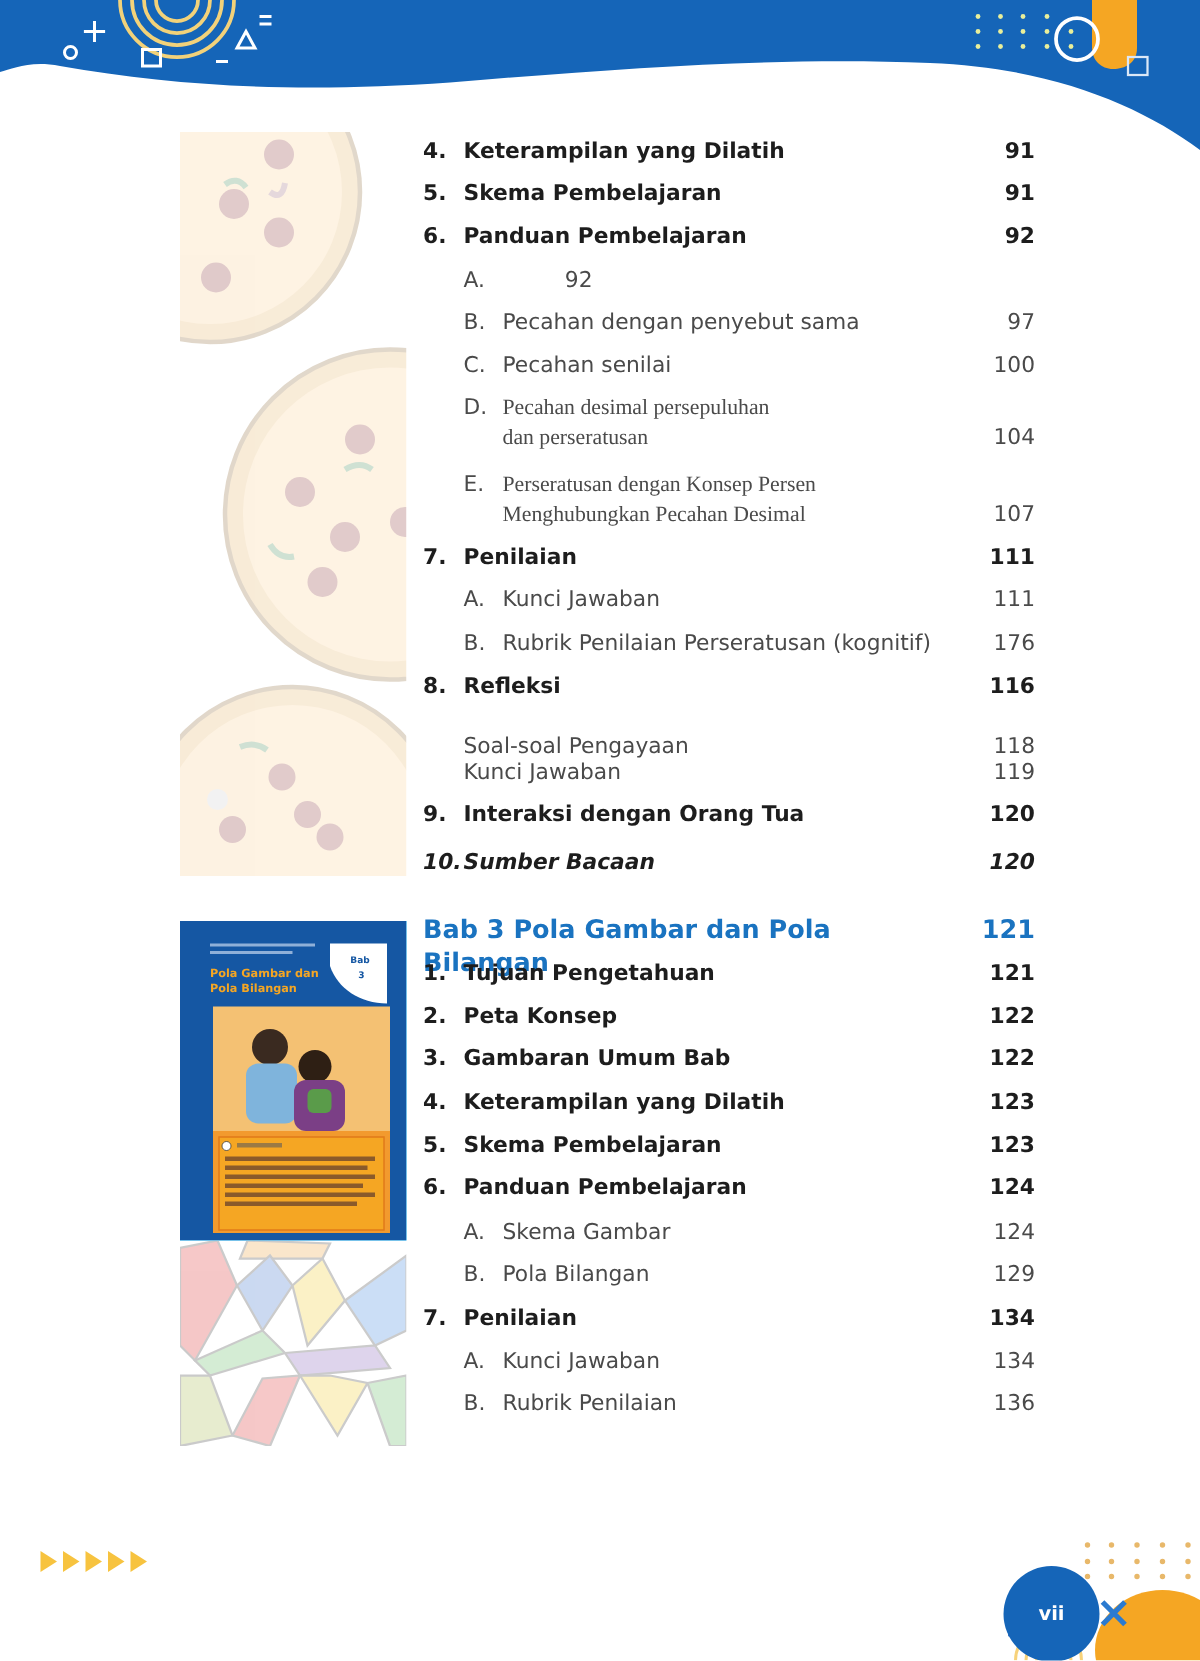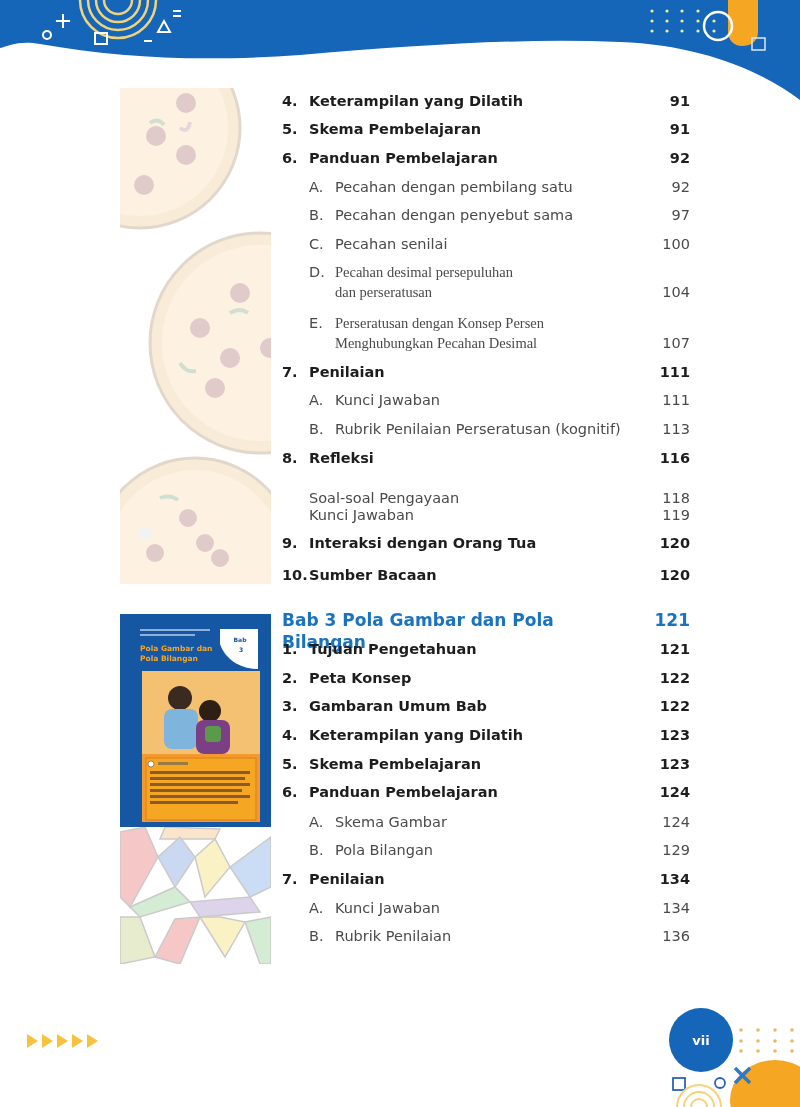--- a/index.html
+++ b/index.html
@@ -20,21 +20,21 @@
   .toc-row .title { flex: 1; }
   .toc-row .page { width: 60px; text-align: right; flex: none; }
   .toc-row.bold { font-weight: bold; color: #1d1d1d; }
   .toc-row.sub { color: #4a4a4a; padding-left: 27px; }
   .toc-row.sub .num { width: 26px; }
   .toc-row.plain { color: #4a4a4a; padding-left: 27px; }
   .toc-row.chapter { font-weight: bold; color: #1a73c0; font-size: 17px; line-height: 22px; }
   .toc-row.chapter .page { color: #1a73c0; }
   .toc-row .title .line2 { display: block; font-family: Liberation Serif, serif; }
 
-  .page-num-badge { position: absolute; left: 669px; top: 1008px; width: 64px; height: 64px; border-radius: 50%; background: #1565b8; color: #fff; font-weight: bold; font-size: 13px; display: flex; align-items: center; justify-content: center; }
+  .page-num-badge { position: absolute; left: 669px; top: 1044px; width: 64px; height: 64px; border-radius: 50%; background: #1565b8; color: #fff; font-weight: bold; font-size: 13px; display: flex; align-items: center; justify-content: center; }
 </style>
 </head>
 <body>
 
 <svg class="header-deco" viewBox="0 0 800 140" xmlns="http://www.w3.org/2000/svg">
   <path d="M0 0 H800 V100 C760 70 700 45 620 42 C520 38 420 45 300 55 C200 62 120 58 40 44 C20 40 8 46 0 48 Z" fill="#1565b8"></path>
   <g fill="none" stroke="#f2d27a" stroke-width="2.5">
     <circle cx="118" cy="0" r="14"></circle>
       <circle cx="118" cy="0" r="22"></circle>
       <circle cx="118" cy="0" r="30"></circle>
@@ -159,21 +159,20 @@
     <span class="title">Skema Pembelajaran</span>
     <span class="page">91</span>
   </div>
   <div class="toc-row bold" style="top:148px;">
     <span class="num">6.</span>
     <span class="title">Panduan Pembelajaran</span>
     <span class="page">92</span>
   </div>
   <div class="toc-row sub" style="top:177px;">
     <span class="num">A.</span>
-    <span class="title">Pecahan dengan pembilang satu</span>
     <span class="page">92</span>
   </div>
   <div class="toc-row sub" style="top:205px;">
     <span class="num">B.</span>
     <span class="title">Pecahan dengan penyebut sama</span>
     <span class="page">97</span>
   </div>
   <div class="toc-row sub" style="top:234px;">
     <span class="num">C.</span>
     <span class="title">Pecahan senilai</span>
@@ -201,41 +200,41 @@
     <span class="page">111</span>
   </div>
   <div class="toc-row sub" style="top:390px;">
     <span class="num">A.</span>
     <span class="title">Kunci Jawaban</span>
     <span class="page">111</span>
   </div>
   <div class="toc-row sub" style="top:419px;">
     <span class="num">B.</span>
     <span class="title">Rubrik Penilaian Perseratusan (kognitif)</span>
-    <span class="page">113</span>
+    <span class="page">176</span>
   </div>
   <div class="toc-row bold" style="top:448px;">
     <span class="num">8.</span>
     <span class="title">Refleksi</span>
     <span class="page">116</span>
   </div>
   <div class="toc-row plain" style="top:488px;">
     <span class="title">Soal-soal Pengayaan</span>
     <span class="page">118</span>
   </div>
   <div class="toc-row plain" style="top:505px;">
     <span class="title">Kunci Jawaban</span>
     <span class="page">119</span>
   </div>
   <div class="toc-row bold" style="top:533px;">
     <span class="num">9.</span>
     <span class="title">Interaksi dengan Orang Tua</span>
     <span class="page">120</span>
   </div>
-  <div class="toc-row bold" style="top:565px;">
+  <div class="toc-row bold" style="top:565px;font-style:italic;">
     <span class="num">10.</span>
     <span class="title">Sumber Bacaan</span>
     <span class="page">120</span>
   </div>
 
   <div class="toc-row chapter" style="top:609px;">
     <span class="title">Bab 3 Pola Gambar dan Pola Bilangan</span>
     <span class="page">121</span>
   </div>
   <div class="toc-row bold" style="top:639px;">

